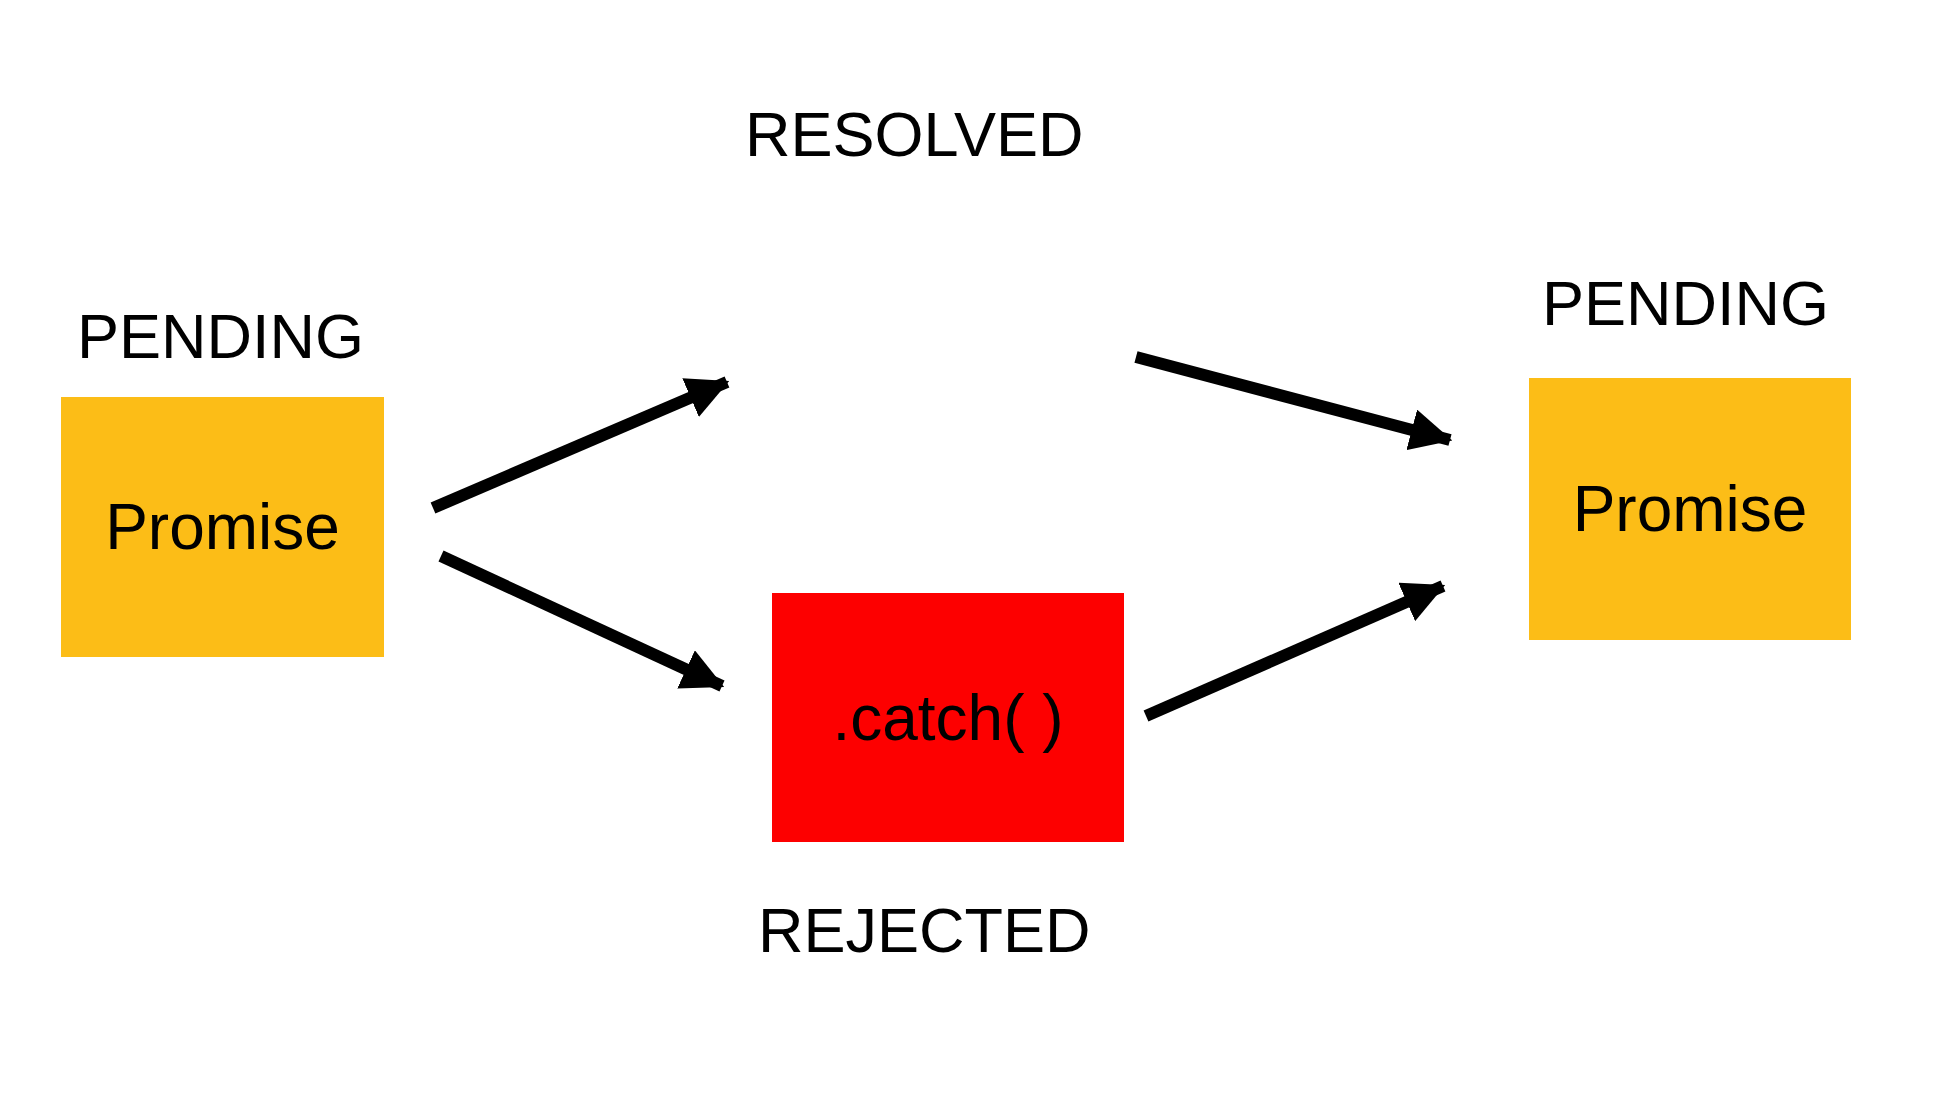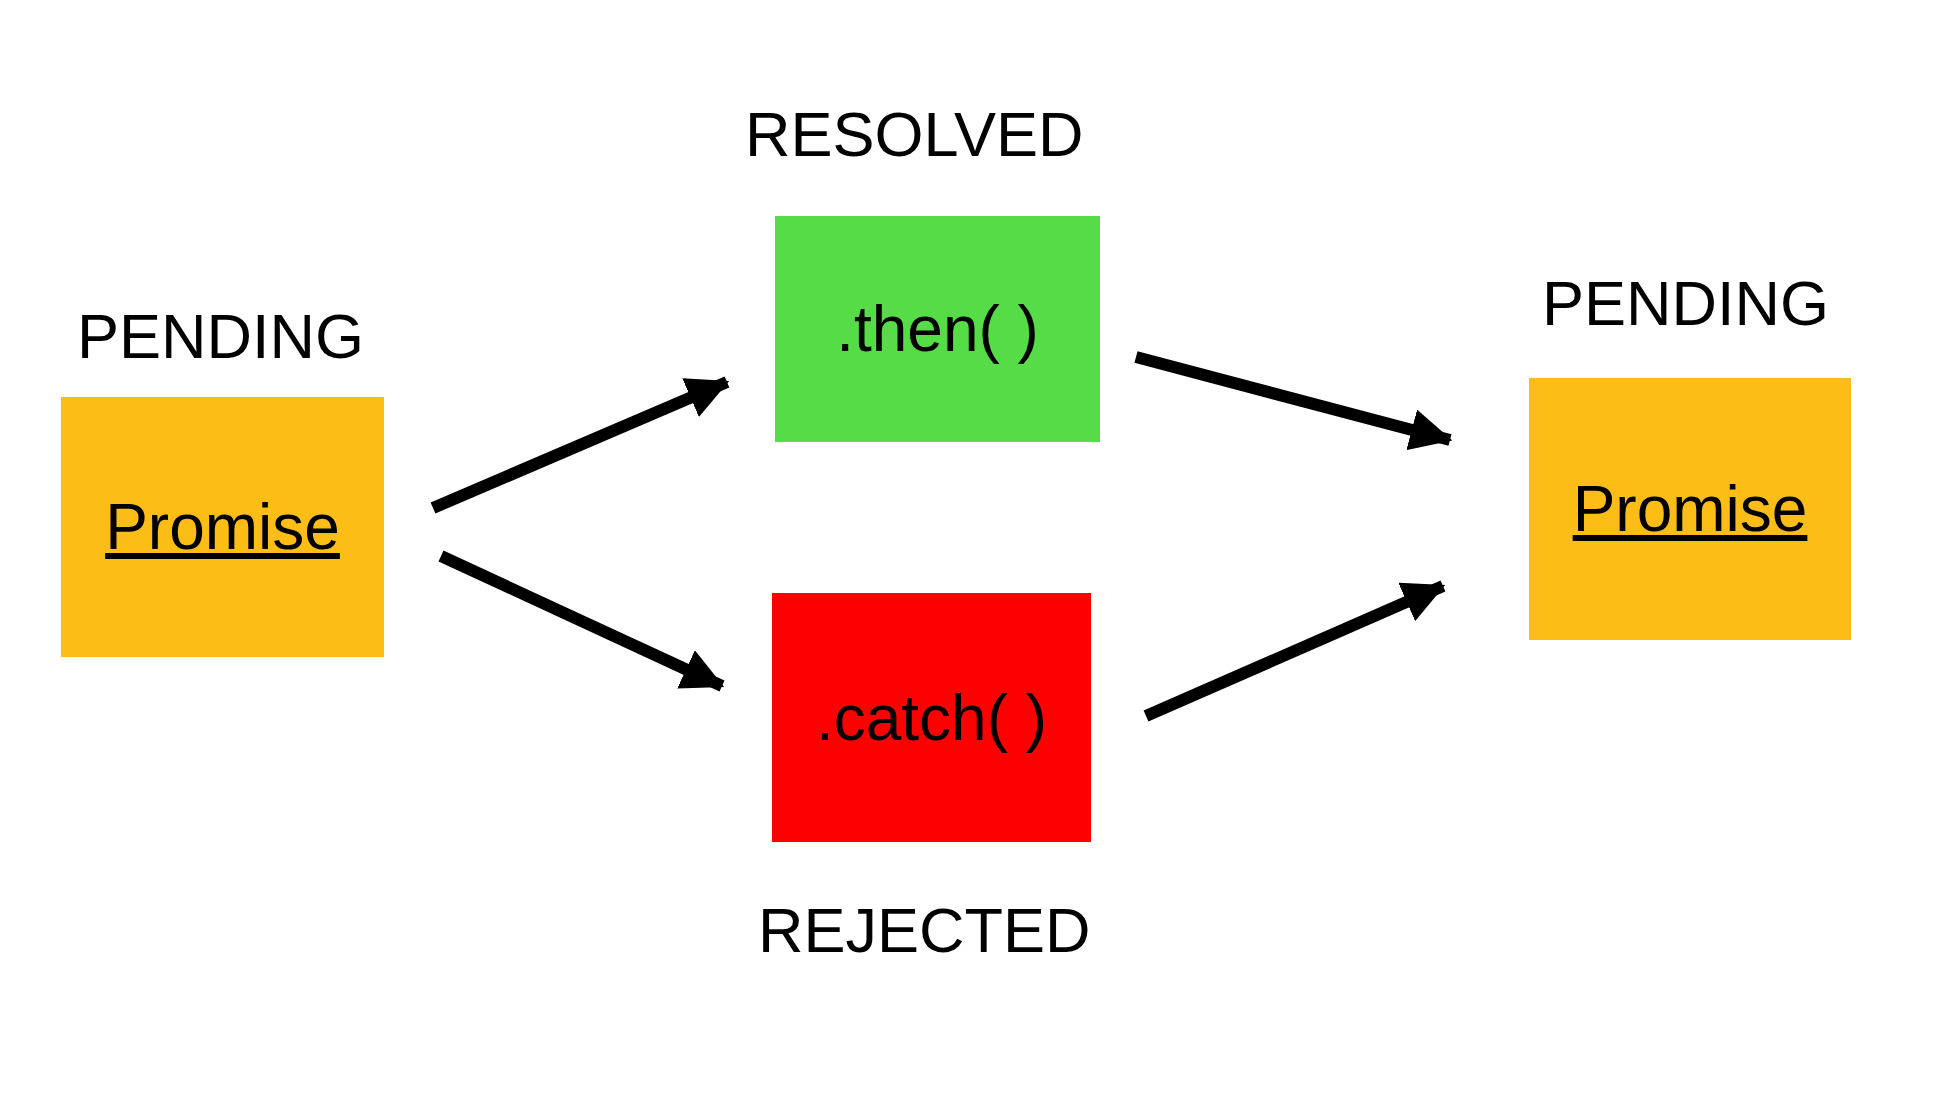--- a/index.html
+++ b/index.html
@@ -48,29 +48,29 @@
     display: flex;
     align-items: center;
     justify-content: center;
   }
   .node-box .node-label {
     font-size: 64px;
     line-height: 1;
     color: var(--label_text, #000000);
     white-space: pre;
   }
-  .box-pending { background: var(--pending, #FCBD17); text-decoration: underline; }
+  .box-pending { background: var(--pending, #FCBD17); }
   .box-resolved { background: var(--resolved, #55DC46); }
   .box-rejected { background: var(--rejected, #FD0000); }
 
   .pos-left-pending-label   { left: 77px;   top: 305px; }
   .pos-left-promise-box     { left: 61px;   top: 397px; width: 323px; height: 260px; }
   .pos-resolved-label       { left: 745px;  top: 103px; }
   .pos-then-box             { left: 775px;  top: 216px; width: 325px; height: 226px; }
-  .pos-catch-box            { left: 772px;  top: 593px; width: 319px; height: 249px; }
+  .pos-catch-box            { left: 772px;  top: 593px; width: 352px; height: 249px; }
   .pos-rejected-label       { left: 758px;  top: 899px; }
   .pos-right-pending-label  { left: 1542px; top: 272px; }
   .pos-right-promise-box    { left: 1529px; top: 378px; width: 322px; height: 262px; }
 </style>
 </head>
 <body>
 
 <div class="canvas">
 
   <svg class="arrow-layer" viewBox="0 0 1958 1098" xmlns="http://www.w3.org/2000/svg">
@@ -88,23 +88,20 @@
   </svg>
 
   <div class="state-label pos-left-pending-label">PENDING</div>
 
   <div class="node-box box-pending pos-left-promise-box">
     <span class="node-label">Promise</span>
   </div>
 
   <div class="state-label pos-resolved-label">RESOLVED</div>
 
-  <div class="node-box box-resolved pos-then-box">
-    <span class="node-label">.then( )</span>
-  </div>
 
   <div class="node-box box-rejected pos-catch-box">
     <span class="node-label">.catch( )</span>
   </div>
 
   <div class="state-label pos-rejected-label">REJECTED</div>
 
   <div class="state-label pos-right-pending-label">PENDING</div>
 
   <div class="node-box box-pending pos-right-promise-box">

